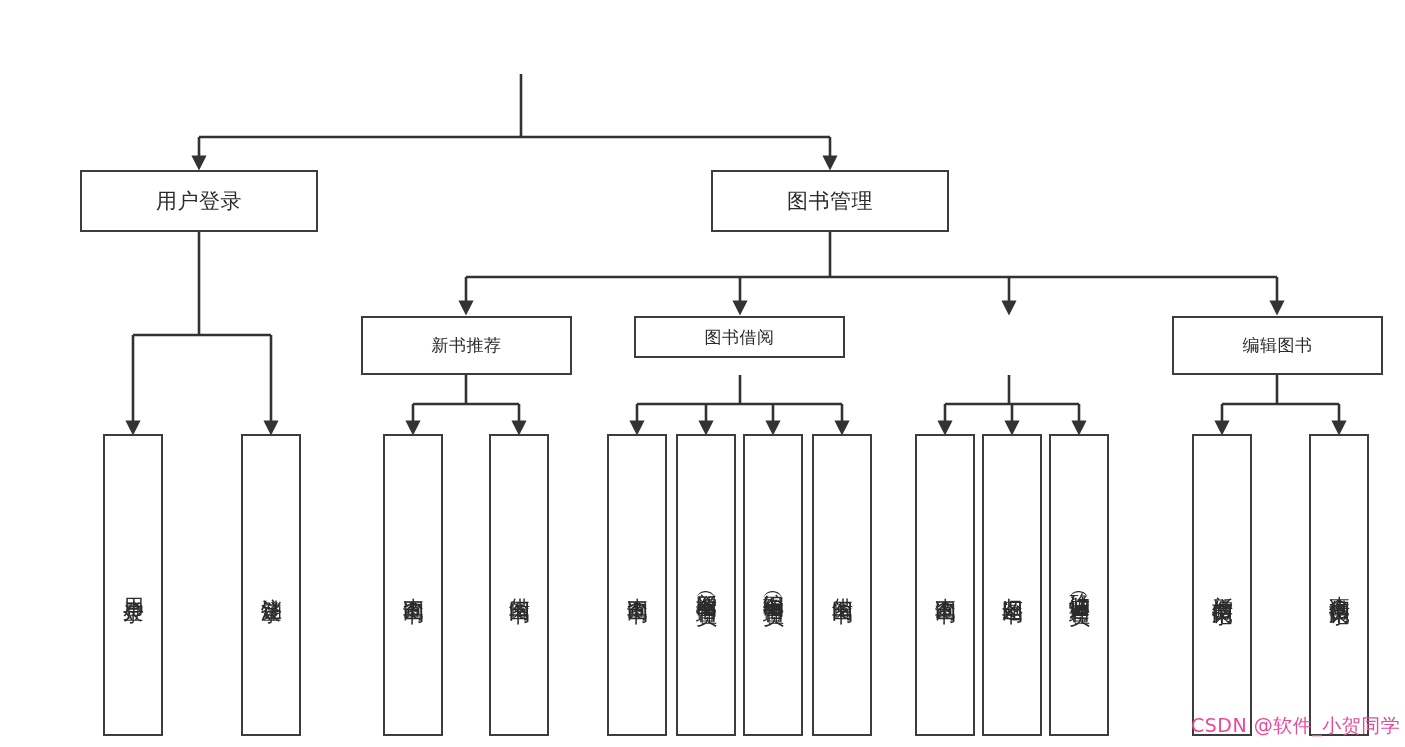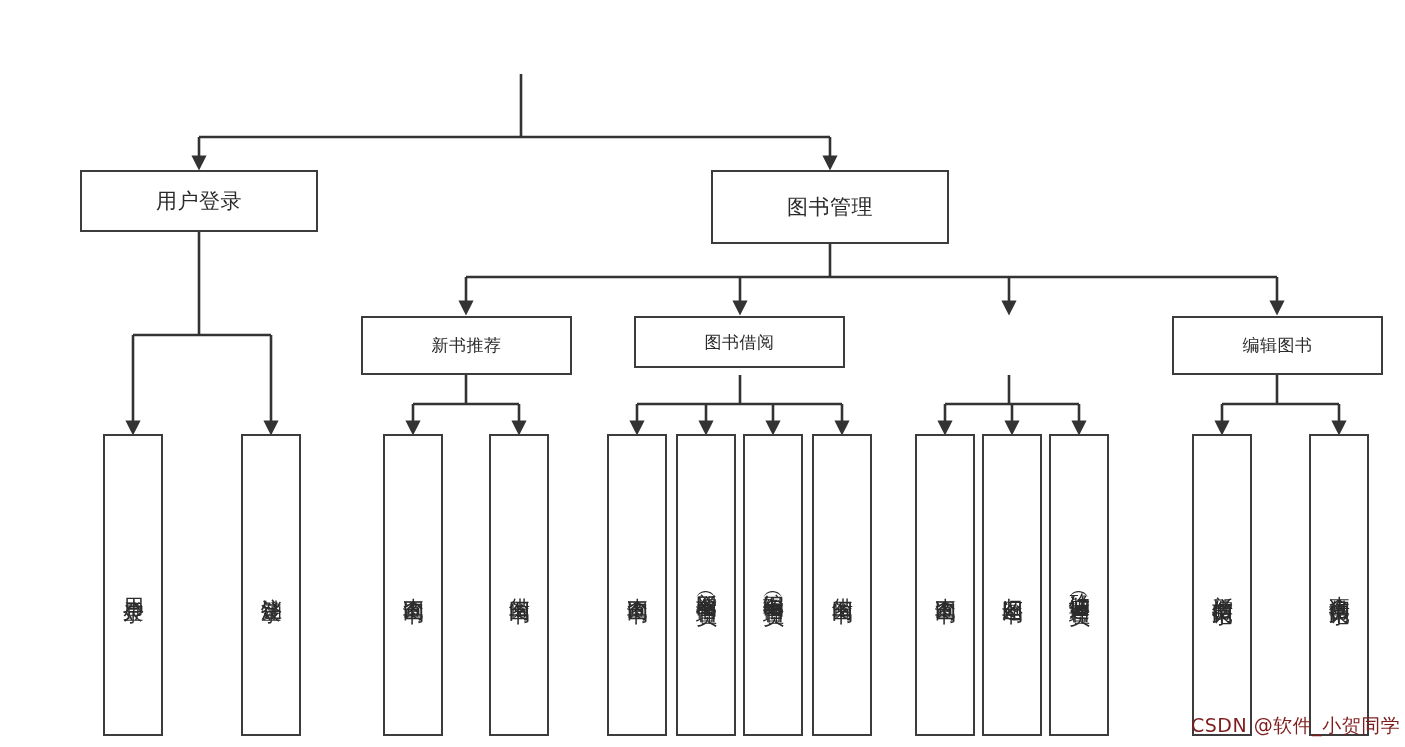--- a/index.html
+++ b/index.html
@@ -57,21 +57,21 @@
   .node.leaf .node-label {
     writing-mode: vertical-rl;
     text-orientation: upright;
     font-size: 21px;
     line-height: 1.18;
     letter-spacing: 2px;
     white-space: nowrap;
   }
   .watermark {
     position: absolute;
-    color: #7f1d1d;
+    color: #ec4899;
     font-size: 19px;
     letter-spacing: 0.5px;
     white-space: nowrap;
     z-index: 5;
   }
 </style>
 </head>
 <body>
 
 <div id="canvas">
@@ -128,28 +128,28 @@
       <path d="M 1222 404 L 1339 404"></path>
       <path d="M 1222 404 L 1222 428" marker-end="url(#arrow)"></path>
       <path d="M 1339 404 L 1339 428" marker-end="url(#arrow)"></path>
     </g>
   </svg>
 
 
   <div class="node lvl2" style="left:80px; top:170px; width:238px; height:62px;">
     <span class="node-label">用户登录</span>
   </div>
-  <div class="node lvl2" style="left:711px; top:170px; width:238px; height:74px;">
+  <div class="node lvl2" style="left:711px; top:170px; width:238px; height:62px;">
     <span class="node-label">图书管理</span>
   </div>
 
   <div class="node lvl3" style="left:361px; top:316px; width:211px; height:59px;">
     <span class="node-label">新书推荐</span>
   </div>
-  <div class="node lvl3" style="left:634px; top:316px; width:211px; height:52px;">
+  <div class="node lvl3" style="left:634px; top:316px; width:211px; height:42px;">
     <span class="node-label">图书借阅</span>
   </div>
   <div class="node lvl3" style="left:1172px; top:316px; width:211px; height:59px;">
     <span class="node-label">编辑图书</span>
   </div>
 
   <div class="node leaf" style="left:103px; top:434px; width:60px; height:302px;">
     <span class="node-label">用户登录</span>
   </div>
   <div class="node leaf" style="left:241px; top:434px; width:60px; height:302px;">

